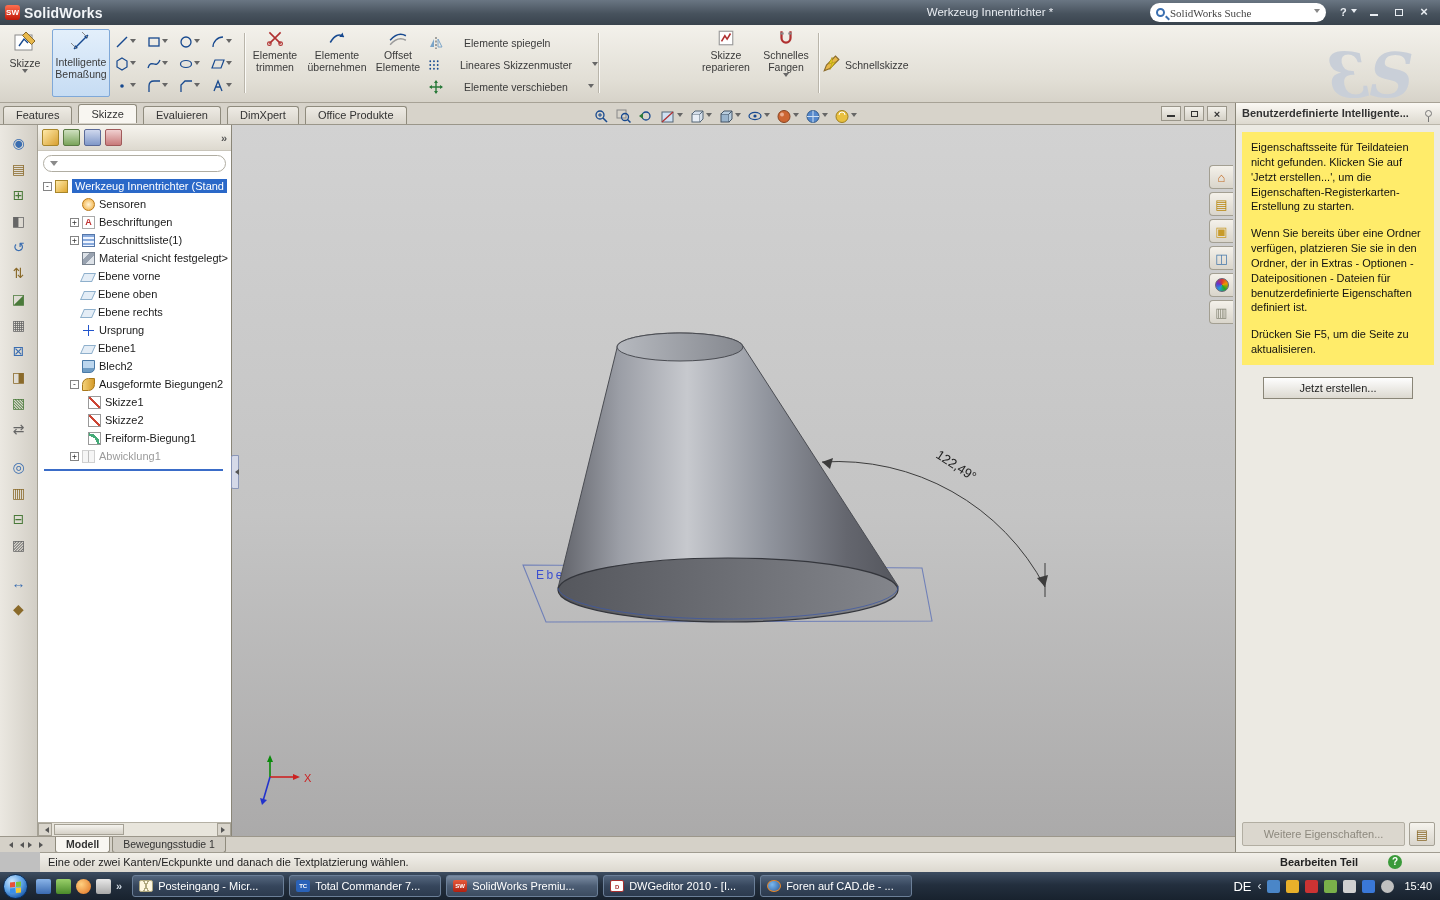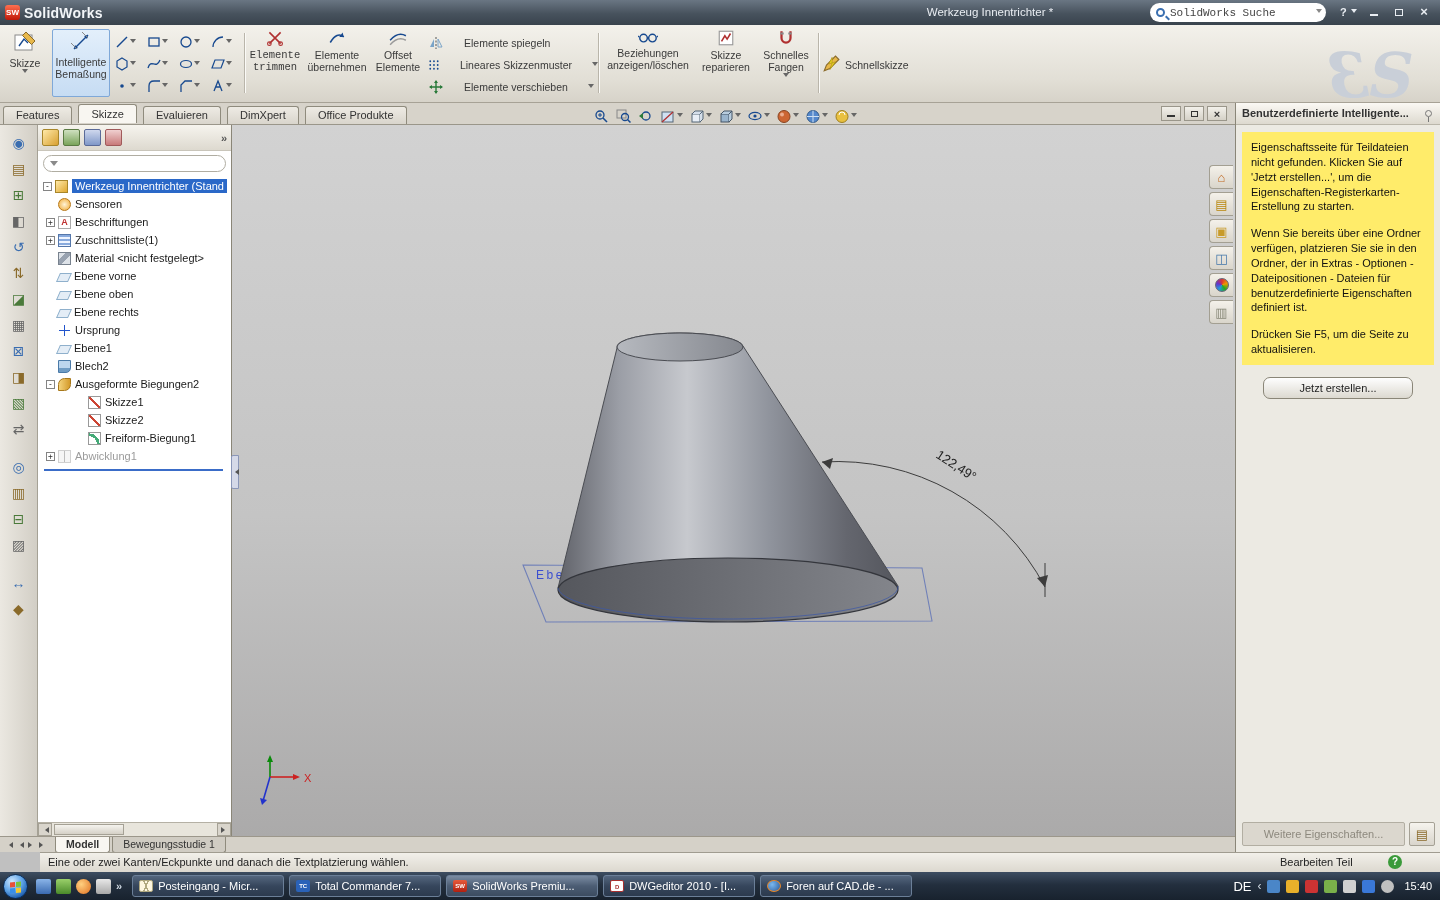--- a/index.html
+++ b/index.html
@@ -20,21 +20,21 @@
   .menu { padding:0 9px; line-height:25px; font-size:11.5px; cursor:default; }
   .menu-pin { width:9px; height:9px; border:1px solid #cfd6dd; border-radius:50%; margin:8px 0 0 4px; opacity:.8; }
   .doc-title { position:absolute; left:860px; top:0; width:260px; text-align:center; line-height:25px;
     color:#e9edf2; font-size:11.5px; }
   .searchbox { position:absolute; left:1150px; top:3px; width:176px; height:19px; background:#fff;
     border-radius:10px; display:flex; align-items:center; padding:0 6px; color:#333; }
   .mag { width:9px; height:9px; border:2px solid #3a6fb0; border-radius:50%; position:relative; flex:none; }
   .mag::after { content:""; position:absolute; left:7px; top:7px; width:5px; height:2px;
     background:#3a6fb0; transform:rotate(45deg); }
   .searchbox input { border:none; outline:none; flex:1; font-size:11px; margin-left:5px;
-    font-family:Liberation Mono, monospace; color:#444; background:transparent; }
+    font-family:Liberation Serif, serif; color:#444; background:transparent; }
   .dd { width:0; height:0; border:3px solid transparent; border-top:4px solid #666; display:inline-block; }
   .searchbox .dd { border-top-color:#888; }
   .tb-help { position:absolute; left:1340px; top:0; line-height:25px; font-weight:bold; color:#e9edf2; }
   .winbtns { position:absolute; right:8px; top:5px; display:flex; gap:9px; align-items:center; color:#e9edf2; }
   .wb { width:16px; height:14px; display:flex; align-items:center; justify-content:center; }
   .g-min { width:8px; height:2px; background:#e9edf2; margin-top:6px; }
   .g-res { width:8px; height:7px; border:1px solid #e9edf2; }
   .g-clo { font-size:13px; font-weight:bold; line-height:14px; }
 
   
@@ -87,21 +87,21 @@
     border-right:1px solid #8a8678; }
   .tp-head { height:26px; background:linear-gradient(#f6f4ee,#ddd9cf); border-bottom:1px solid #c9c5ba;
     display:flex; align-items:center; gap:4px; padding:0 4px; }
   .th-ic { width:17px; height:17px; border-radius:2px; }
   .th-chev { margin-left:auto; color:#555; font-weight:bold; }
   .tp-filter { margin:4px 5px; height:17px; border:1px solid #b0ada2; border-radius:9px; background:#fff;
     display:flex; align-items:center; padding:0 6px; gap:4px; }
   .funnel { width:0; height:0; border:4px solid transparent; border-top:5px solid #8a8a8a; margin-top:3px; }
   .tp-filter input { border:none; outline:none; flex:1; font-size:10px; background:transparent; }
   .tree { padding-top:1px; }
-  .trow { display:flex; align-items:center; height:18px; padding-left:8px; white-space:nowrap; overflow:hidden; }
+  .trow { display:flex; align-items:center; height:18px; padding-left:32px; white-space:nowrap; overflow:hidden; }
   .trow.rt { padding-left:5px; }
   .trow.lv2 { padding-left:38px; }
   .exp { width:9px; height:9px; border:1px solid #848484; background:#fff; font:8px/8px "DejaVu Sans Mono",monospace;
     text-align:center; color:#333; margin-right:3px; flex:none; }
   .exp:empty { visibility:hidden; }
   .tlabel { font-size:11px; color:#1a1a1a; }
   .root-sel { background:#2a68c8; color:#fff; padding:1px 3px; }
   .trow.gray .tlabel { color:#9b9b9b; }
   .trow.gray .ti { opacity:.55; }
   .ti { width:13px; height:13px; margin-right:4px; flex:none; }
@@ -139,21 +139,21 @@
   .taskpane { position:absolute; left:1235px; top:103px; width:205px; height:749px;
     background:#eceae3; border-left:1px solid #8a8678; z-index:6; }
   .tpn-title { height:22px; background:linear-gradient(#fbf9f4,#ddd9cf); border-bottom:1px solid #bab6aa;
     font-weight:bold; color:#333; padding:4px 6px 0; display:flex; }
   .pin { width:7px; height:7px; border:1px solid #777; border-radius:50%; margin:3px 2px 0 auto; position:relative; }
   .pin::after { content:""; position:absolute; left:2px; top:6px; width:1px; height:5px; background:#777; }
   .tpn-yellow { margin:7px 6px; background:#ffec6a; padding:8px 9px; font-size:11px; line-height:1.35; color:#111; }
   .tpn-yellow p { margin-bottom:12px; }
   .tpn-yellow p:last-child { margin-bottom:0; }
   .btn-create { display:block; margin:12px auto 0; width:150px; height:22px;
-    background:linear-gradient(#fefefe,#dcd9d0); border:1px solid #8a8678; border-radius:7px;
+    background:linear-gradient(#fefefe,#dcd9d0); border:1px solid #8a8678; border-radius:0;
     font-size:11px; color:#222; text-align:center; line-height:20px; }
   .tpn-bottom { position:absolute; left:6px; right:5px; bottom:6px; display:flex; gap:4px; align-items:center; }
   .btn-more { flex:1; height:24px; background:#dbd7ce; border:1px solid #b2aea2; border-radius:2px;
     color:#8d897e; text-align:center; line-height:22px; font-size:11px; }
   .tpn-bicon { width:26px; height:24px; background:linear-gradient(#f6f4ee,#d9d5cc); border:1px solid #a5a195;
     border-radius:2px; display:flex; align-items:center; justify-content:center; color:#8a6a2a; font-size:13px; }
   .tpstrip { position:absolute; left:1209px; top:165px; width:26px; z-index:7; }
   .tps { width:24px; height:24px; background:linear-gradient(#f4f1ea,#d9d5cb); border:1px solid #a39f92;
     border-right:none; border-radius:4px 0 0 4px; margin-bottom:3px; display:flex; align-items:center;
     justify-content:center; font-size:13px; }
@@ -165,21 +165,21 @@
     border-top:1px solid #9c978b; display:flex; align-items:center; padding-left:3px; }
   .mt-arrows { display:flex; gap:4px; margin-right:6px; padding:0 3px; }
   .mtab { padding:1px 10px 2px; font-size:10.5px; border:1px solid #8f8b7d; border-top:none;
     background:#d0ccc3; color:#333; border-radius:0 0 3px 3px; margin-right:2px; }
   .mtab.active { background:#f8f6f1; font-weight:bold; }
 
   
   .statusbar { position:absolute; left:0; top:852px; width:1440px; height:20px;
     background:linear-gradient(#f2f0ea,#dcd8cf); border-top:1px solid #a09c90;margin-left:40px; }
   .sb-hint { position:absolute; left:8px; top:3px; color:#222; }
-  .sb-mode { position:absolute; left:1240px; top:3px; color:#222; }
+  .sb-mode { position:absolute; left:1240px; top:3px; color:#222;font-weight:bold; }
   .sb-q { position:absolute; left:1348px; top:2px; width:14px; height:14px; border-radius:50%;
     background:#3a9a3a; color:#fff; font:bold 10px/14px "Liberation Sans",sans-serif; text-align:center; }
   .sb-grip { position:absolute; left:1414px; top:2px; width:15px; height:15px;
     background:linear-gradient(135deg,#f0c050,#d08020); border:1px solid #a06818; border-radius:2px; }
 
   
   .taskbar { position:absolute; left:0; top:872px; width:1440px; height:28px;
     background:linear-gradient(#3d4d61,#232f3e 45%,#18222e); display:flex; align-items:center; color:#fff; }
   .orb { width:25px; height:25px; margin-left:3px; border-radius:50%; flex:none; position:relative;
     background:radial-gradient(circle at 35% 28%,#cfe8ff,#5fa4e8 45%,#1f5fae 78%,#0d3a74);
@@ -339,21 +339,21 @@
       <span class="tg">
           <svg class="ic" width="14" height="14" viewBox="0 0 14 14">
             <path d="M3,12 L7,2 L11,12 M5,8 L9,8" fill="none" stroke="#17498f" stroke-width="1.3"></path>
           </svg>
           <span class="dd"></span>
         </span>
     </div>
 
     <div class="vsep" style="left:244px;"></div>
 
-    <div class="rbtn" style="left:248px;width:54px;font-family:Liberation Mono, monospace;">
+    <div class="rbtn" style="left:248px;width:54px;">
       <svg class="ic" width="18" height="18" viewBox="0 0 16 16">
           <path d="M3,3 L13,13 M13,3 L3,13" stroke="#b03030" fill="none" stroke-width="1.4"></path>
           <circle cx="3" cy="13" r="1.6" fill="none" stroke="#b03030"></circle>
           <circle cx="13" cy="13" r="1.6" fill="none" stroke="#b03030"></circle>
         </svg>
       <span class="cap">Elemente trimmen</span>
     </div>
     <div class="rbtn" style="left:306px;width:62px;">
       <svg class="ic" width="18" height="18" viewBox="0 0 16 16">
           <path d="M2,12 Q8,2 14,7" fill="none" stroke="#17498f" stroke-width="1.4"></path>
@@ -393,28 +393,20 @@
             <polygon points="1,8 4,6 4,10" fill="#2a7a3a"></polygon>
             <polygon points="15,8 12,6 12,10" fill="#2a7a3a"></polygon>
           </svg>
         <span>Elemente verschieben</span>
         <span class="dd"></span>
       </div>
     </div>
 
     <div class="vsep" style="left:598px;"></div>
 
-    <div class="rbtn" style="left:602px;width:92px;">
-      <svg class="ic" width="20" height="16" viewBox="0 0 18 14">
-          <circle cx="5" cy="8" r="3.4" fill="none" stroke="#17498f" stroke-width="1.3"></circle>
-          <circle cx="13" cy="8" r="3.4" fill="none" stroke="#17498f" stroke-width="1.3"></circle>
-          <path d="M8.4,8 h1.2 M1,7 L0,6 M17,7 L18,6" stroke="#17498f" fill="none"></path>
-        </svg>
-      <span class="cap">Beziehungen anzeigen/löschen</span>
-    </div>
     <div class="rbtn" style="left:698px;width:56px;">
       <svg class="ic" width="18" height="18" viewBox="0 0 16 16">
           <rect x="2" y="2" width="12" height="12" fill="#fff" stroke="#999"></rect>
           <path d="M4,11 L7,6 L9,9 L12,4" fill="none" stroke="#b03030" stroke-width="1.4"></path>
         </svg>
       <span class="cap">Skizze reparieren</span>
     </div>
     <div class="rbtn" style="left:758px;width:56px;">
       <svg class="ic" width="18" height="18" viewBox="0 0 16 16">
           <path d="M4,2 v6 a4,4 0 0 0 8,0 v-6" fill="none" stroke="#b03030" stroke-width="2"></path>

